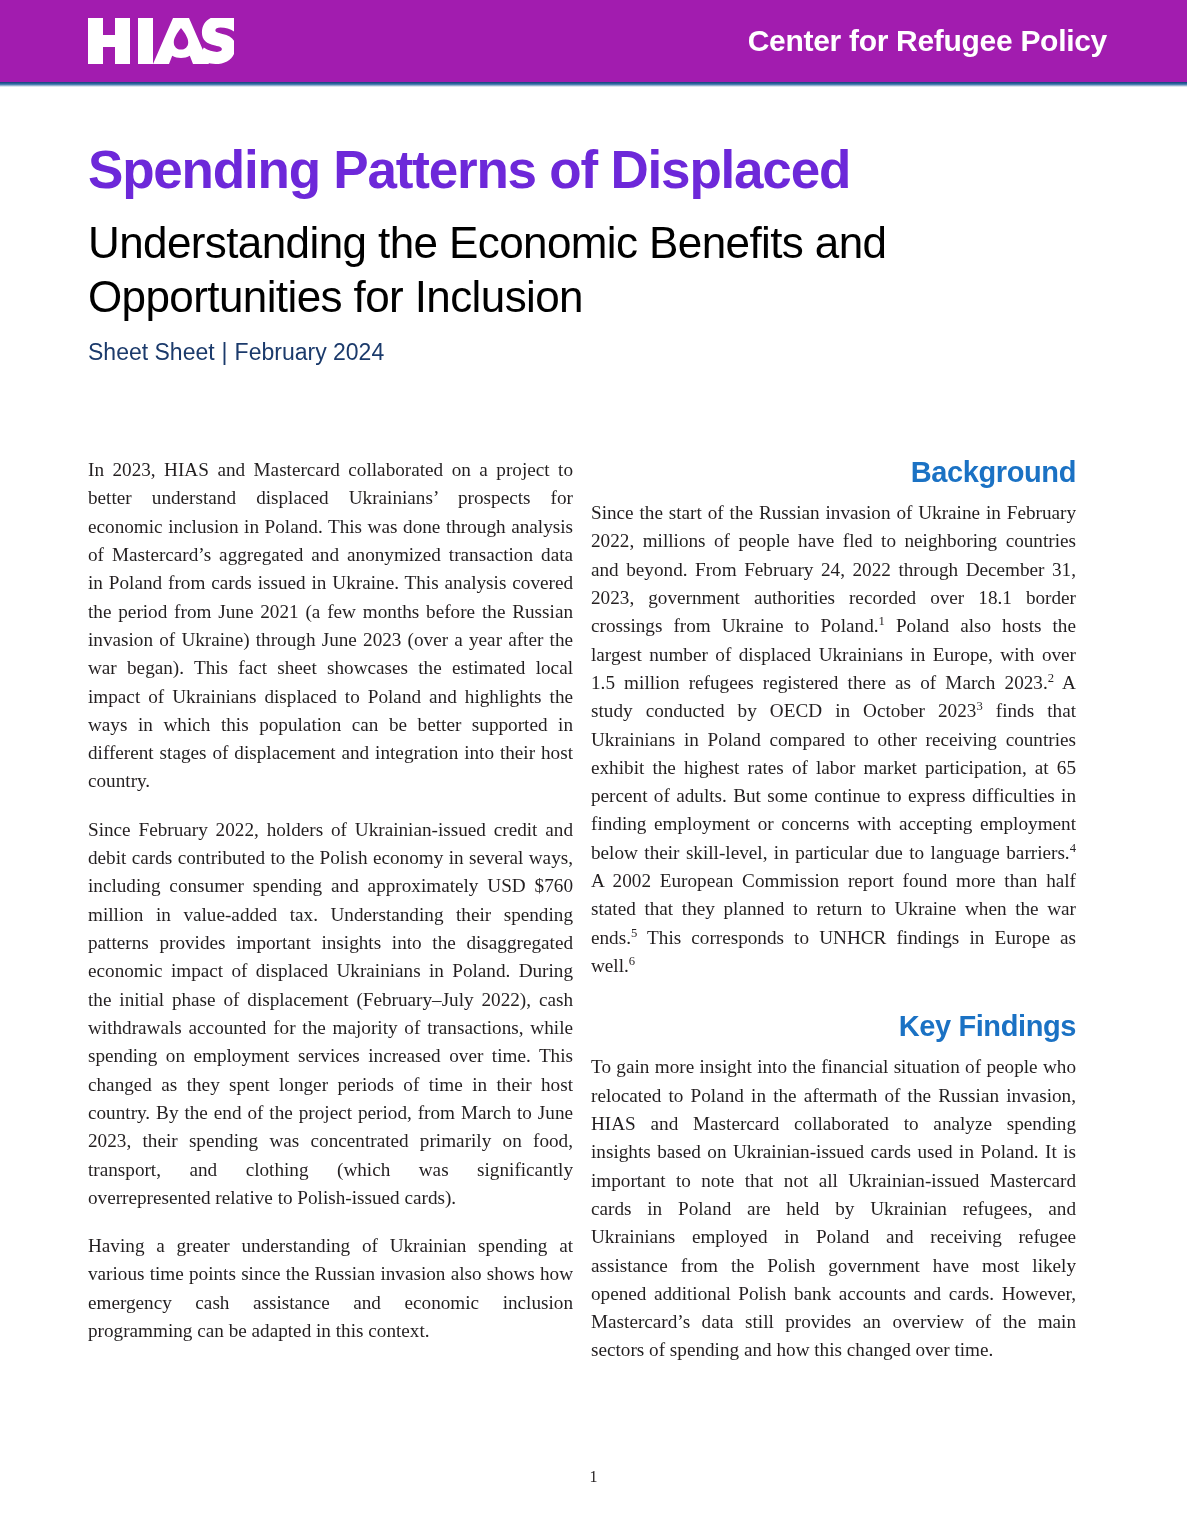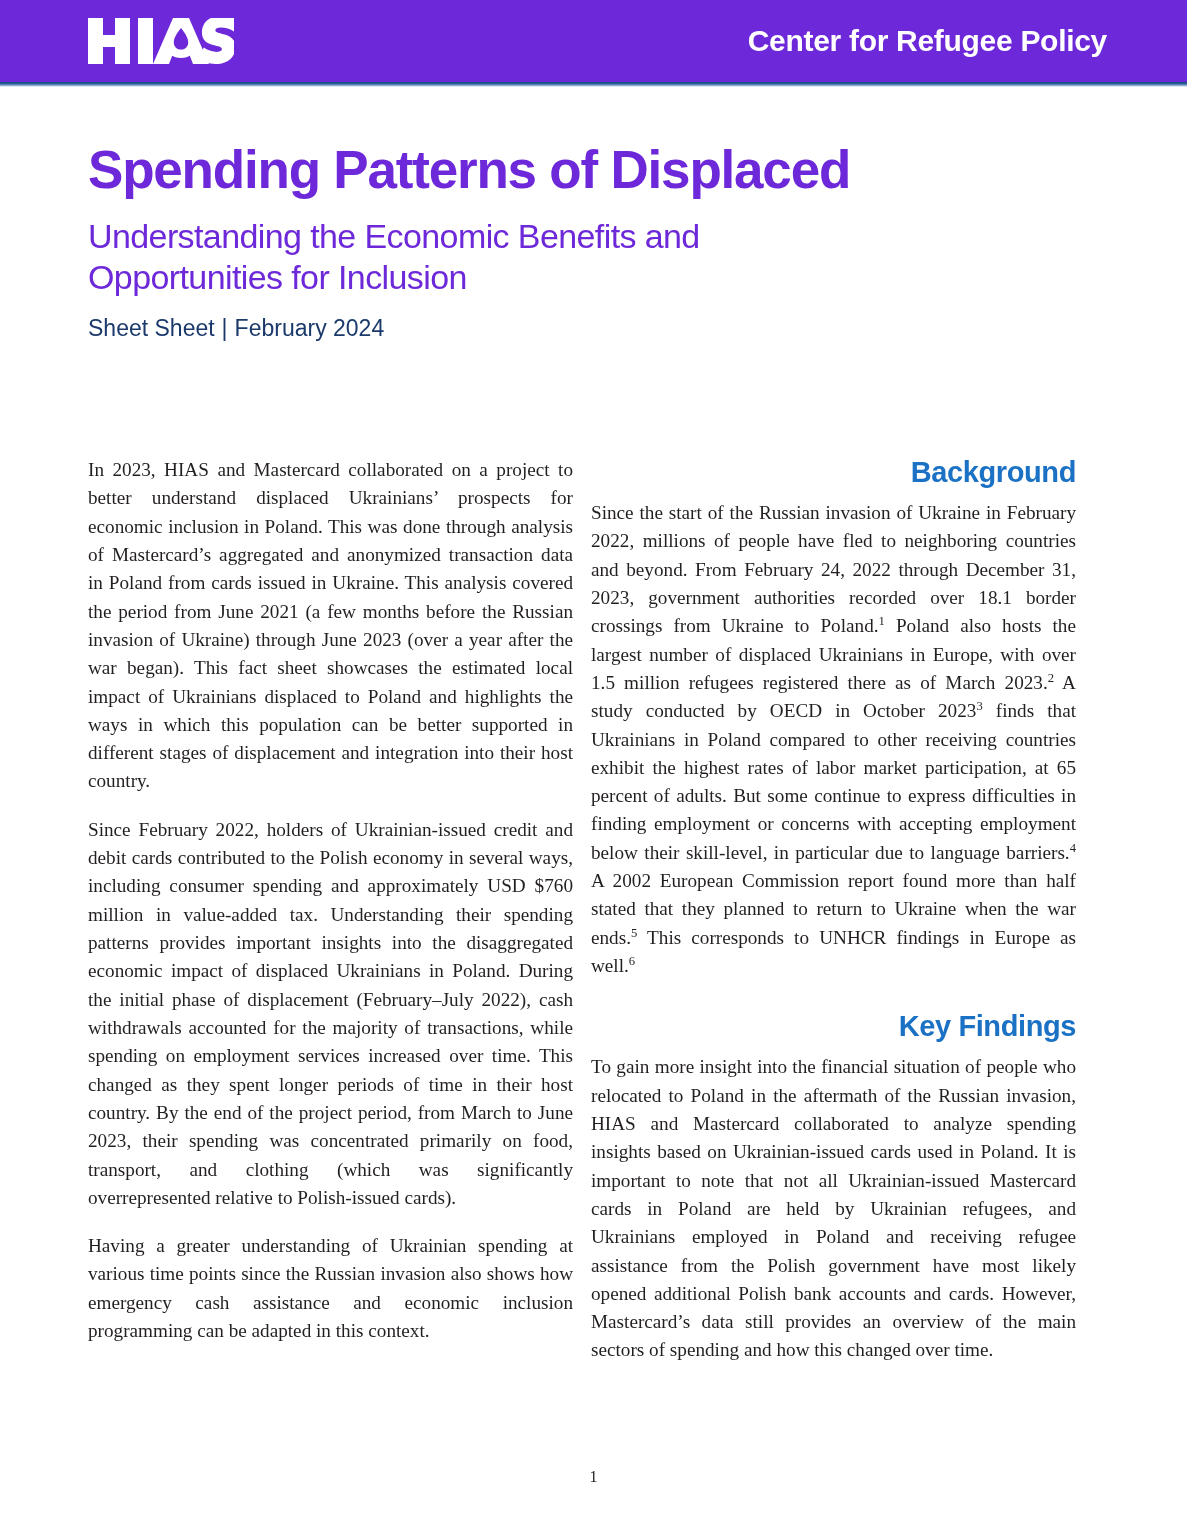--- a/index.html
+++ b/index.html
@@ -14,21 +14,21 @@
     font-family: "Liberation Serif", serif;
     overflow: hidden;
   }
 
   
   .header-bar {
     position: absolute;
     left: 0; top: 0;
     width: 1187px;
     height: 82px;
-    background: #6d28d9;
+    background: #a21caf;
     display: flex;
     align-items: center;
     justify-content: space-between;
   }
   .header-rule {
     position: absolute;
     left: 0; top: 82px;
     width: 1187px;
     height: 5px;
     background: linear-gradient(to bottom, #12447c 0%, #3b6fa8 45%, #ffffff 100%);
@@ -61,24 +61,24 @@
   .doc-title {
     color: #6d28d9;
     font-family: "Liberation Sans", sans-serif;
     font-weight: bold;
     font-size: 53px;
     line-height: 1.13;
     letter-spacing: -1.2px;
     margin: 0;
   }
   .doc-subtitle {
-    color: #6d28d9;
+    color: #000000;
     font-family: "Liberation Sans", sans-serif;
     font-weight: normal;
-    font-size: 34px;
+    font-size: 44px;
     line-height: 1.22;
     letter-spacing: -0.6px;
     margin: 16px 0 0 0;
   }
   .doc-meta {
     color: #1b3a6b;
     font-family: "Liberation Sans", sans-serif;
     font-size: 23px;
     letter-spacing: 0px;
     margin: 16px 0 0 0;

